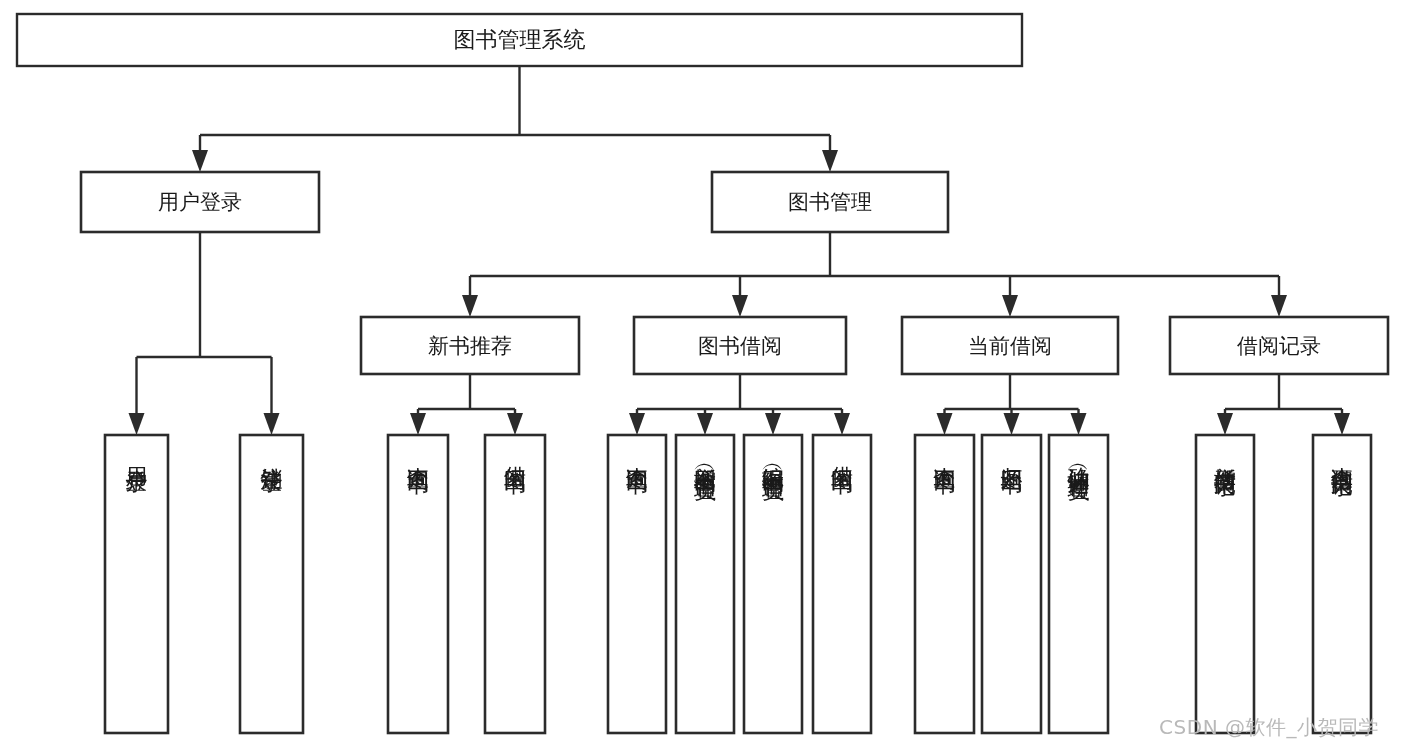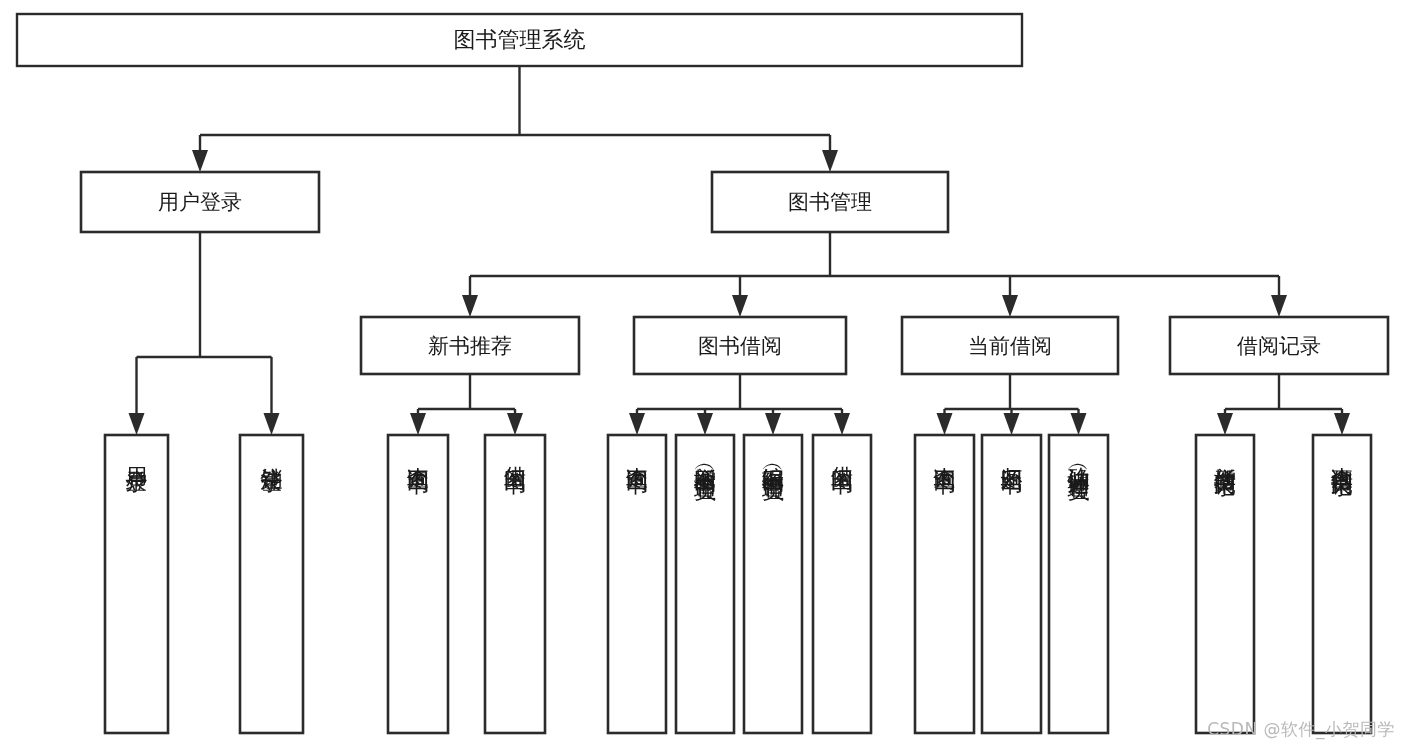--- a/index.html
+++ b/index.html
@@ -68,24 +68,24 @@
     text-orientation: upright;
     font-family: "DejaVu Sans", "Liberation Sans", sans-serif;
     font-size: 22px;
     line-height: 1.08;
     letter-spacing: 2px;
     color: #1a1a1a;
     white-space: nowrap;
   }
   .watermark {
     position: absolute;
-    right: 10px;
+    right: 26px;
     bottom: 6px;
     font-family: "DejaVu Sans", "Liberation Sans", sans-serif;
-    font-size: 17px;
+    font-size: 20px;
     color: #b9b9b9;
     white-space: nowrap;
     letter-spacing: 0.5px;
   }
 </style>
 </head>
 <body>
 
 <div id="diagram-root">
 

